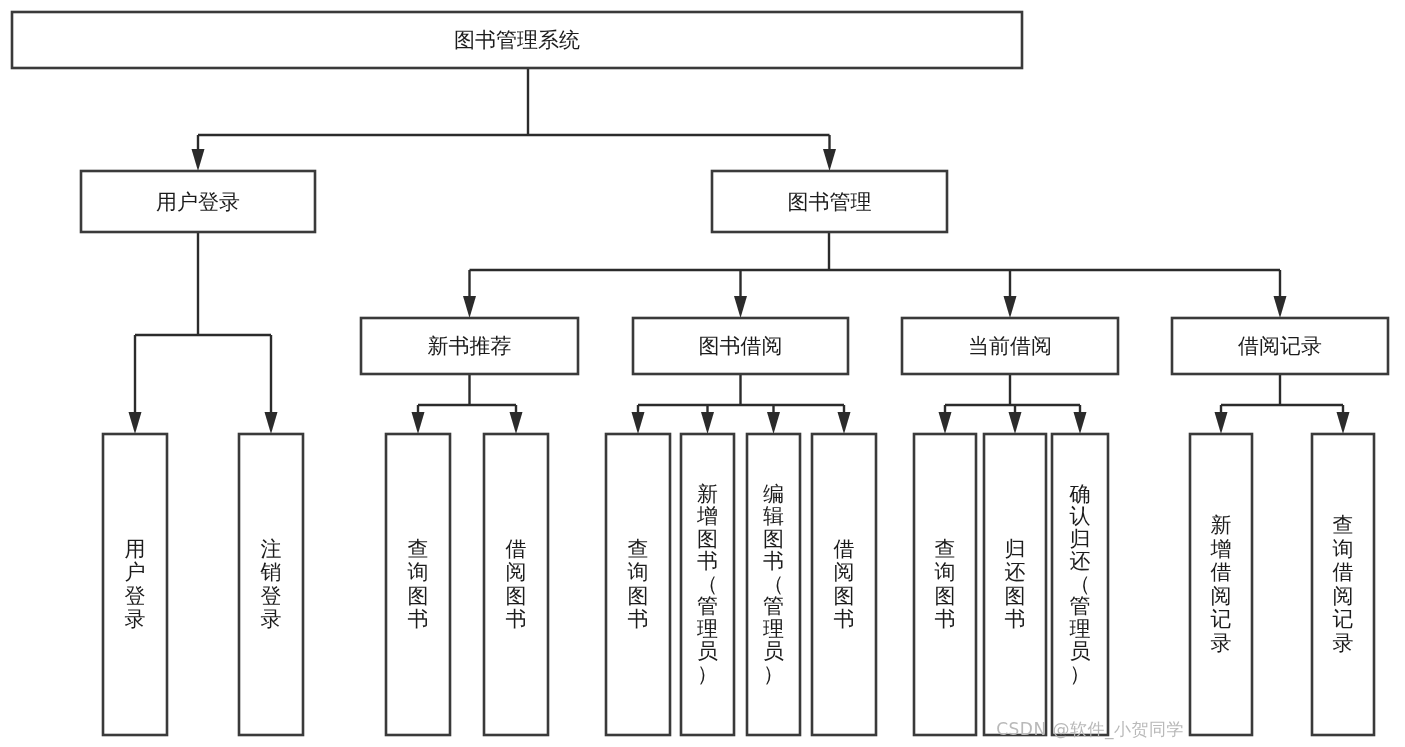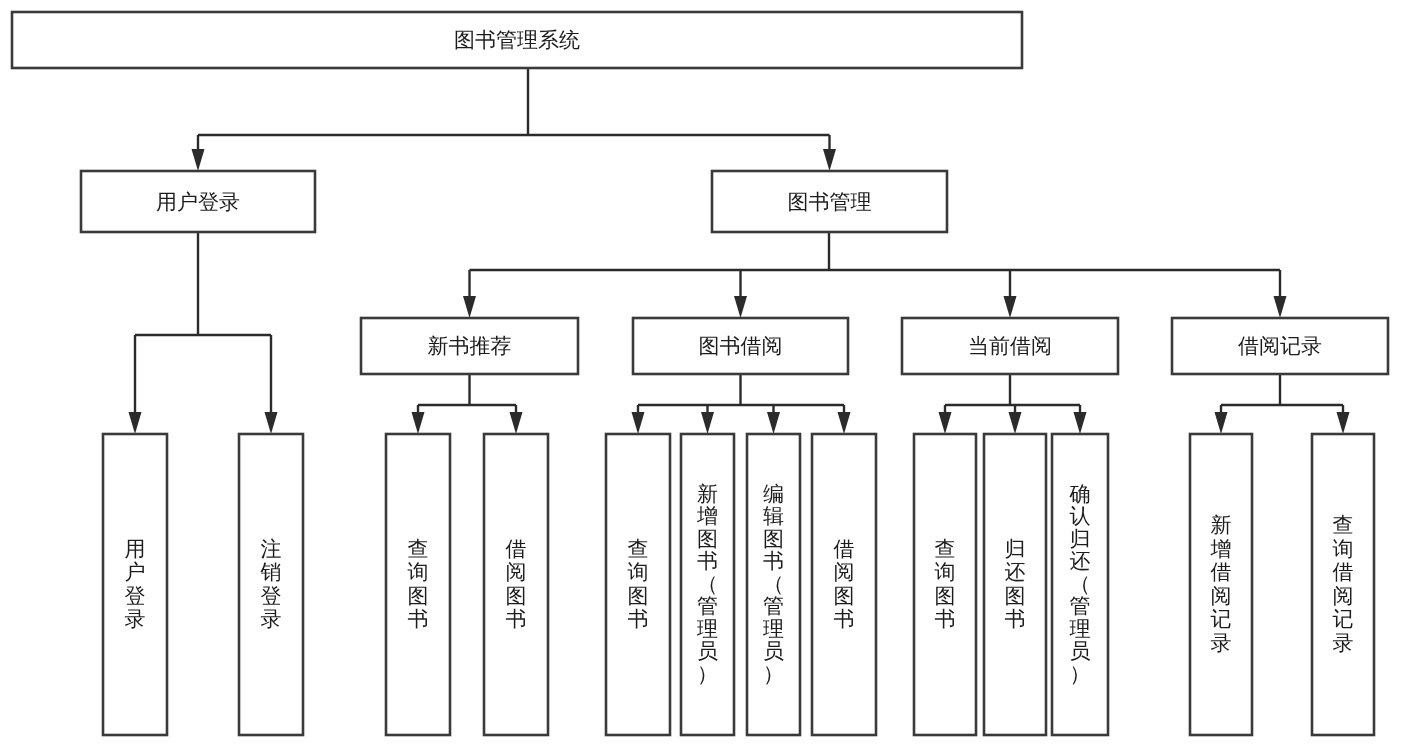--- a/index.html
+++ b/index.html
@@ -203,13 +203,14 @@
         <g>
           <rect x="1190" y="434" width="62" height="301" class="node-box"></rect>
           <text x="1221" y="532.33" class="node-label-v" font-size="21"><tspan x="1221" dy="0">新</tspan><tspan x="1221" dy="23.5">增</tspan><tspan x="1221" dy="23.5">借</tspan><tspan x="1221" dy="23.5">阅</tspan><tspan x="1221" dy="23.5">记</tspan><tspan x="1221" dy="23.5">录</tspan></text>
         </g>
         <g>
           <rect x="1312" y="434" width="62" height="301" class="node-box"></rect>
           <text x="1343" y="532.33" class="node-label-v" font-size="21"><tspan x="1343" dy="0">查</tspan><tspan x="1343" dy="23.5">询</tspan><tspan x="1343" dy="23.5">借</tspan><tspan x="1343" dy="23.5">阅</tspan><tspan x="1343" dy="23.5">记</tspan><tspan x="1343" dy="23.5">录</tspan></text>
         </g>
       </g>
   </svg>
+  <div class="watermark">CSDN @软件_小贺同学</div>
 </div>
 
 </body></html>

